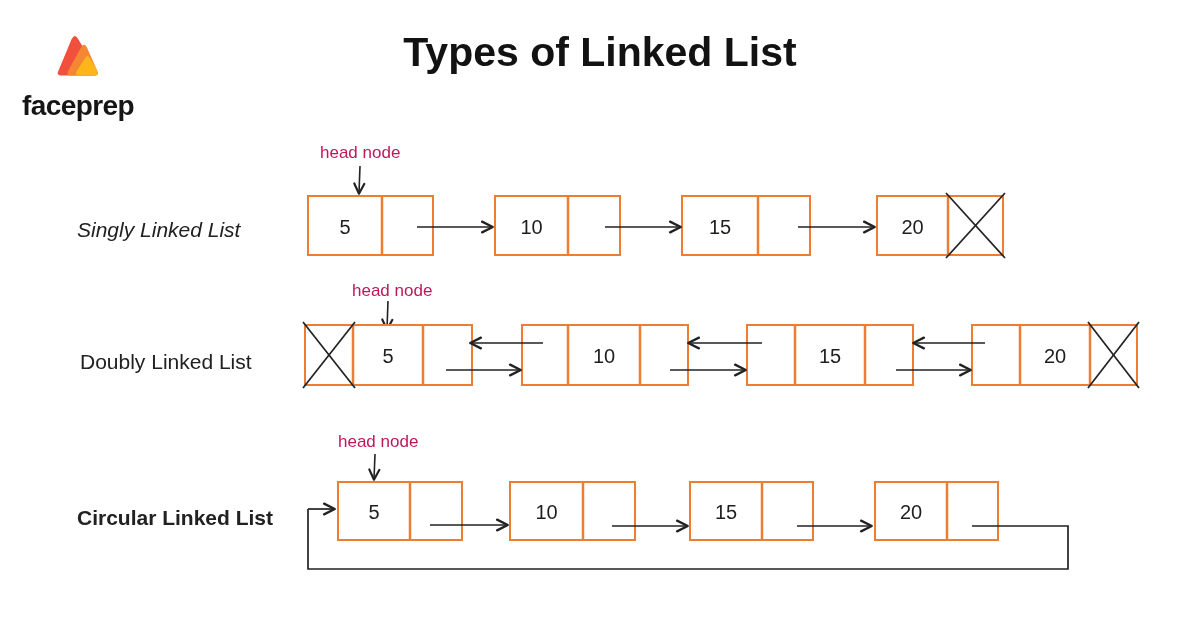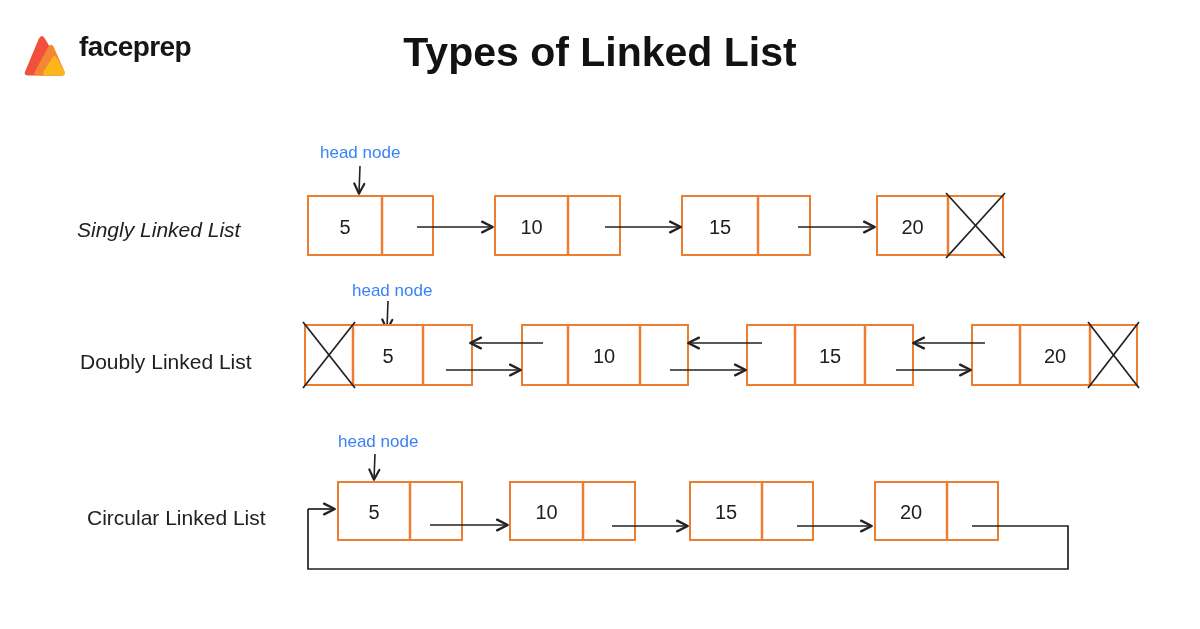--- a/index.html
+++ b/index.html
@@ -1,25 +1,25 @@
 <!DOCTYPE html>
 <html><head>
 <meta charset="utf-8">
 <style>
   html,body { margin:0; padding:0; background:#ffffff; }
   body { font-family: "Liberation Sans", sans-serif; }
   #stage { position:relative; width:1200px; height:629px; background:#ffffff; overflow:hidden; }
   #diagram { position:absolute; left:0; top:0; }
   #diagram text { font-family:"Liberation Sans", sans-serif; }
-  .logo { position:absolute; left:22px; top:31px; display:flex; gap:11px; }
+  .logo { position:absolute; left:22px; top:31px; display:flex; align-items:center; gap:11px;flex-direction:column; }
   .logo-text { font-size:28px; font-weight:700; color:#161616; letter-spacing:-0.6px; }
   .page-title { position:absolute; left:0; top:29px; width:1200px; text-align:center;
                 font-size:41px; font-weight:700; color:#121212; }
   .row-label { position:absolute; font-size:21px; color:#212121; white-space:nowrap; }
-  .head-label { position:absolute; font-size:17px; color:#3b82f6; white-space:nowrap; }
+  .head-label { position:absolute; font-size:17px; color:#be185d; white-space:nowrap; }
 </style>
 </head>
 <body>
 
 <div id="stage">
 
   <div class="logo">
     <svg width="46" height="48" viewBox="0 0 48 48">
       <path id="logo-tri-red" d="M17.5,7 Q20.8,1.5 24,7 L43.5,40 Q46.5,45.5 40,45.5 L7,45.5 Q0.8,45.5 3.8,40 Z" fill="#F1503C"></path>
       <path id="logo-tri-orange" d="M27.5,15.5 Q30.3,11 33,15.5 L44,40.5 Q46.3,45.5 41,45.5 L16.5,45.5 Q11.5,45.5 13.8,40.5 Z" fill="#F58634"></path>
@@ -98,15 +98,15 @@
       <line x1="612" y1="526" x2="687" y2="526" stroke="#222222" stroke-width="1.7" marker-end="url(#arrowhead)"></line>
       <line x1="797" y1="526" x2="871" y2="526" stroke="#222222" stroke-width="1.7" marker-end="url(#arrowhead)"></line>
       <line x1="308" y1="509" x2="334" y2="509" stroke="#222222" stroke-width="1.7" marker-end="url(#arrowhead)"></line>
       <path d="M972,526 L1068,526 L1068,569 L308,569 L308,509" fill="none" stroke="#222222" stroke-width="1.7"></path>
     </svg>
 
 <div class="row-label" style="left: 77px; top: 218px; font-style: italic;">Singly Linked List</div>
     <div class="head-label" style="left: 320px; top: 143px;">head node</div>
     <div class="row-label" style="left: 80px; top: 350px;">Doubly Linked List</div>
     <div class="head-label" style="left: 352px; top: 281px;">head node</div>
-    <div class="row-label" style="left: 87px; top: 506px;">Circular Linked List</div>
+    <div class="row-label" style="left: 77px; top: 506px; font-weight: bold;">Circular Linked List</div>
     <div class="head-label" style="left: 338px; top: 432px;">head node</div>
   </div>
 
 </body></html>

